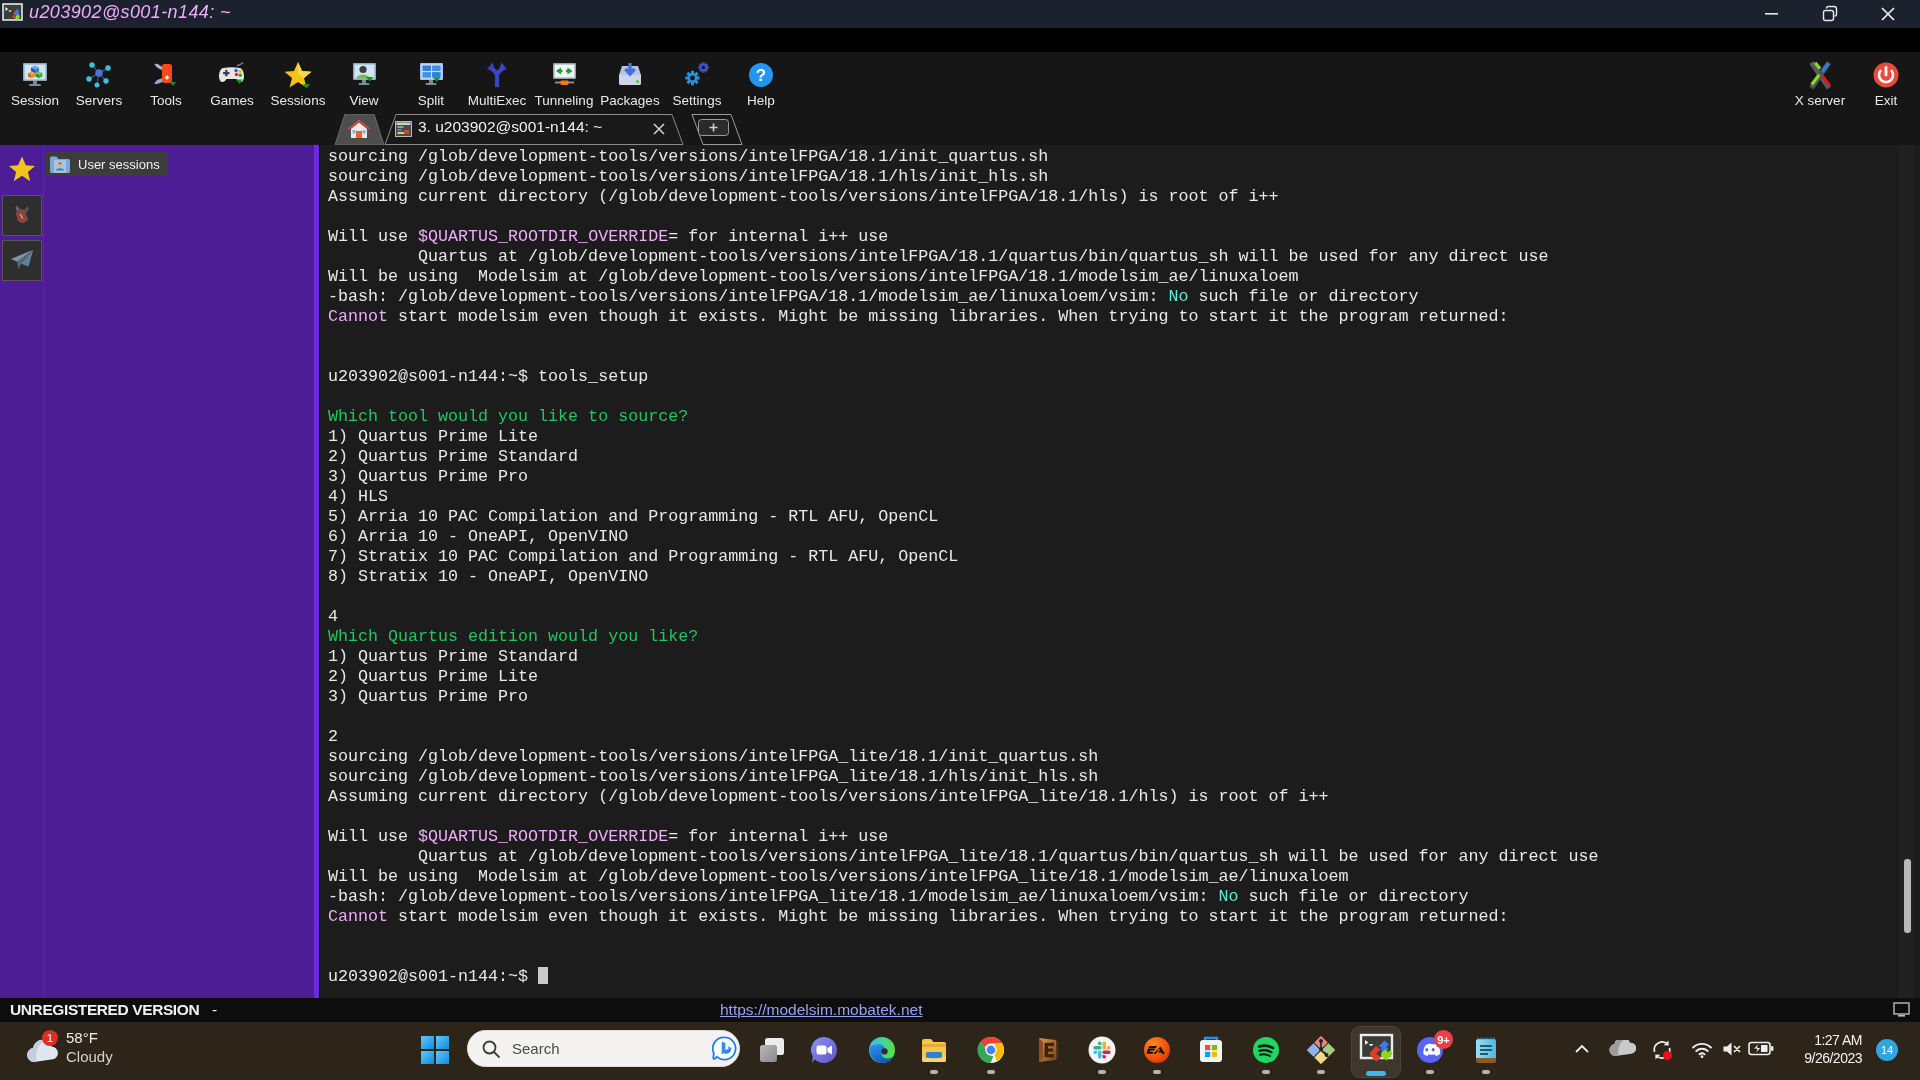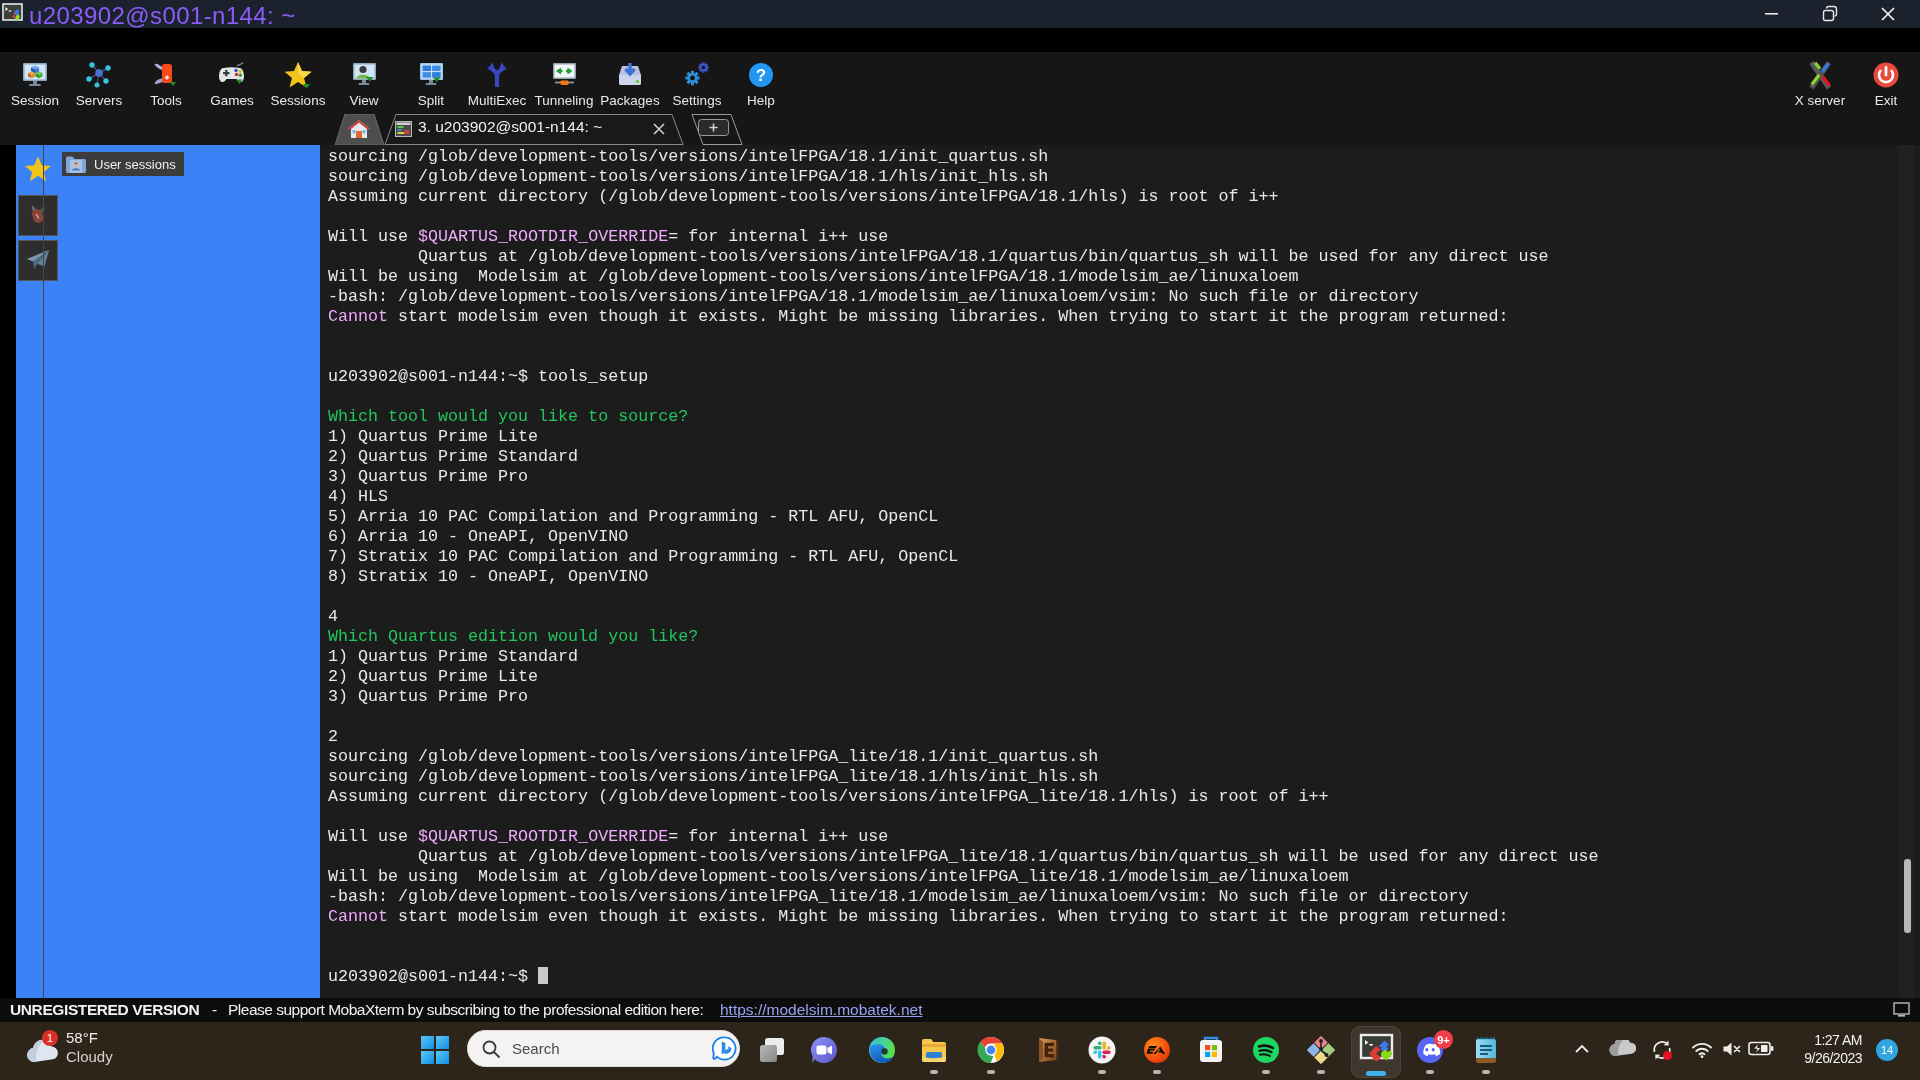--- a/index.html
+++ b/index.html
@@ -2,43 +2,43 @@
 <html><head>
 <meta charset="utf-8">
 <style>
   * { margin:0; padding:0; box-sizing:border-box; }
   html,body { width:1920px; height:1080px; overflow:hidden; background:#000; }
   body { font-family:"Liberation Sans", sans-serif; position:relative; }
   .abs { position:absolute; }
 
   
   #titlebar { position:absolute; left:0; top:0; width:1920px; height:28px; background:#1b212d; }
-  #titletext { position:absolute; left:29px; top:2px; font-size:24px; letter-spacing:0.4px; color:#8b5cf6; }
+  #titletext { position:absolute; left:29px; top:2px; font-size:18px; letter-spacing:0.4px; color:#f0abfc;font-style:italic; }
   .winbtn { position:absolute; top:0; height:28px; color:#dfdfdf; }
 
   
   #menubar { position:absolute; left:0; top:28px; width:1920px; height:28px; background:#161616;margin-top:24px; }
   #menubar span { position:absolute; top:4px; font-size:15px; color:#e4e4e4; }
 
   
   #toolbar { position:absolute; left:0; top:56px; width:1920px; height:56px; background:#161616; }
   .tbitem { position:absolute; top:4px; text-align:center; color:#eaeaea; font-size:13.5px; }
   .tbitem .ic { display:block; margin:0 auto 3px auto; width:30px; height:30px; }
 
   
   #tabrow { position:absolute; left:0; top:112px; width:1920px; height:33px; background:#161616; z-index:3; }
   #tabline { position:absolute; z-index:1; left:0px; top:142.5px; width:1920px; height:1.5px; background:#9a9a9a; }
   #quickconnect { position:absolute; left:4px; top:116px; width:315px; height:26px; background:#0e0e0e; border:1px solid #6e6e6e; border-radius:2px; color:#9a9a9a; font-size:16px; padding-left:13px; line-height:24px; }
 
   
-  #sidebar { position:absolute; left:16px; top:145px; width:319px; height:853px; background:#3b82f6; border-right:1px solid #6d28d9; }
+  #sidebar { position:absolute; left:0; top:145px; width:319px; height:853px; background:#4c1d95; border-right:5px solid #6d28d9; }
   #sidevline { position:absolute; left:43px; top:145px; width:1px; height:853px; background:#444; }
   #terminal { position:absolute; left:320px; top:145px; width:1600px; height:853px; background:#1c1c1c; }
   #term-pre { position:absolute; left:8px; top:2px; font-family:"Liberation Mono", monospace; font-size:16.68px; line-height:20px; color:#e9e9e9; white-space:pre; }
-  .cy { color:#22c55e; } .yl { color:#f0abfc;text-align:right; } .rd { color:#e5e5e5; }
+  .cy { color:#22c55e; } .yl { color:#f0abfc;text-align:right; } .rd { color:#5eead4; }
 
   
   #statusbar { position:absolute; left:0; top:998px; width:1920px; height:24px; background:#0d0d0d; color:#f2f2f2; font-size:15.5px; }
 
   
   #taskbar { position:absolute; left:0; top:1022px; width:1920px; height:58px; background:#2d241a; }
   .tbicon { position:absolute; top:1036px; width:28px; height:28px; }
   .runpill { position:absolute; top:1070px; width:8px; height:4px; border-radius:2px; background:#b6b2ae; }
 </style>
 </head>
@@ -372,21 +372,20 @@
 
 
 u203902@s001-n144:~$ <span style="display:inline-block;width:10px;height:17px;background:#c9c9c9;vertical-align:-3px"></span></pre>
 
   <div class="abs" style="left:1579px;top:0px;width:15px;height:853px;background:#212121"></div>
   <div class="abs" style="left:1584px;top:714px;width:7px;height:74px;background:#b8b8b8;border-radius:3px"></div>
 </div>
 <div id="statusbar">
   <span class="abs" style="left:10px;top:3px;font-weight:bold;letter-spacing:-0.4px">UNREGISTERED VERSION</span>
   <span class="abs" style="left:212px;top:3px">-</span>
-  <span class="abs" style="left:228px;top:3px;letter-spacing:-0.5px">Please support MobaXterm by subscribing to the professional edition here:</span>
   <span class="abs" style="left:720px;top:3px;color:#96a2f2;text-decoration:underline">https://modelsim.mobatek.net</span>
   <svg class="abs" style="left:1893px;top:4px" width="17" height="16" viewBox="0 0 17 16">
       <rect x="1" y="1" width="15" height="11" fill="none" stroke="#bdbdbd" stroke-width="1.4"></rect>
       <rect x="5" y="13" width="7" height="1.6" fill="#bdbdbd"></rect>
     </svg>
 </div>
 <div id="taskbar"></div>
 <div id="tbwrap">
 
   <svg class="abs" style="left:22px;top:1030px" width="40" height="40" viewBox="0 0 40 40">

